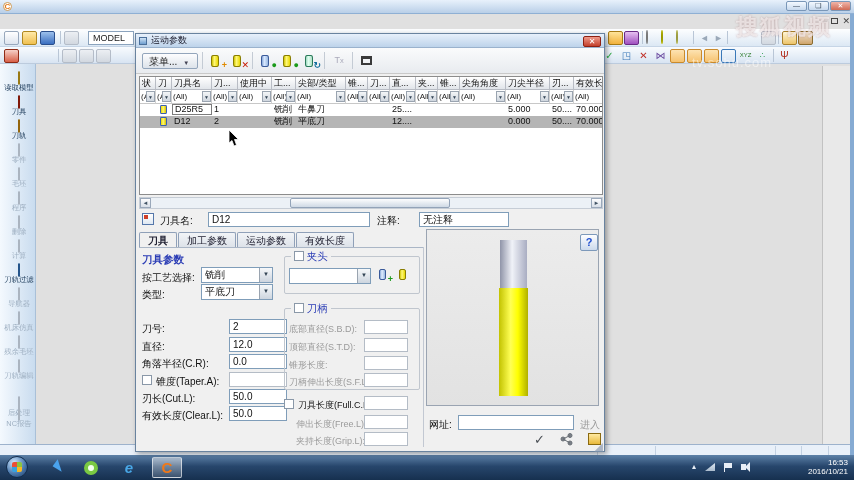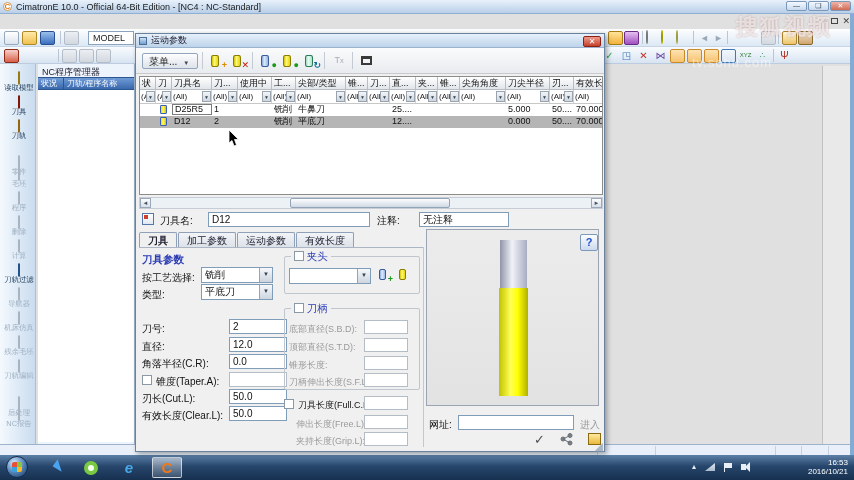--- a/index.html
+++ b/index.html
@@ -150,21 +150,20 @@
 
 .cursor{left:228px;top:130px;width:12px;height:18px;}
 </style>
 </head>
 <body>
 
 <div id="screen">
 
   <div class="abs titlebar">
     <span class="app-ico">C</span>
-    <span>CimatronE 10.0 - Official 64-Bit Edition - [NC4 : NC-Standard]</span>
     <span class="winbtns">
       <span class="winbtn">—</span>
       <span class="winbtn">❏</span>
       <span class="winbtn close">✕</span>
     </span>
   </div>
 
   <div class="mdibtns">
     <span class="mdibtn">–</span>
     <span class="mdibox"></span>
@@ -218,42 +217,34 @@
     <span class="tico" style="left:755px;font-size:8px;color:#2a9a4a;text-align:center;line-height:13px;">∴</span>
     <span class="tsep" style="left:773px;"></span>
     <span class="tico" style="left:777px;color:#b02818;font-size:10px;text-align:center;line-height:13px;">Ψ</span>
     <span class="tico" style="left:794px;"><span class="sq" style="background:linear-gradient(#f0e0c0,#b08040);"></span></span>
   </div>
 
   <div class="abs sidebar">
     <div class="sbitem" style="top:8px;"><span class="sbico" style="background:linear-gradient(#ffe88a,#e8b83c);border:1px solid #9a7a14;"></span><span class="sblabel">读取模型</span></div>
     <div class="sbitem" style="top:32px;"><span class="sbico" style="background:linear-gradient(#f0a098,#c83020);border:1px solid #801808;"></span><span class="sblabel">刀具</span></div>
     <div class="sbitem" style="top:56px;"><span class="sbico" style="background:linear-gradient(#ffe088,#e09830);border:1px solid #94660e;"></span><span class="sblabel">刀轨</span></div>
-    <div class="sbitem off" style="top:92px;text-align:center;"><span class="sbico"></span><span class="sblabel">零件</span></div>
+    <div class="sbitem off" style="top:80px;text-align:center;"><span class="sbico"></span><span class="sblabel">零件</span></div>
     <div class="sbitem off" style="top:104px;"><span class="sbico"></span><span class="sblabel">毛坯</span></div>
     <div class="sbitem off" style="top:128px;"><span class="sbico"></span><span class="sblabel">程序</span></div>
     <div class="sbitem off" style="top:152px;"><span class="sbico"></span><span class="sblabel">删除</span></div>
     <div class="sbitem off" style="top:176px;"><span class="sbico"></span><span class="sblabel">计算</span></div>
     <div class="sbitem" style="top:200px;"><span class="sbico" style="background:linear-gradient(#a8d0f0,#4880c0);border:1px solid #24548a;"></span><span class="sblabel">刀轨过滤</span></div>
     <div class="sbitem off" style="top:224px;"><span class="sbico"></span><span class="sblabel">导航器</span></div>
     <div class="sbitem off" style="top:248px;"><span class="sbico"></span><span class="sblabel">机床仿真</span></div>
     <div class="sbitem off" style="top:272px;"><span class="sbico"></span><span class="sblabel">残余毛坯</span></div>
     <div class="sbitem off" style="top:296px;"><span class="sbico"></span><span class="sblabel">刀轨编辑</span></div>
     <div class="sbitem off" style="top:333px;"><span class="sbico"></span><span class="sblabel">后处理</span></div>
     <div class="sbitem off" style="top:344px;"><span class="sbico"></span><span class="sblabel">NC报告</span></div>
   </div>
 
-  <div class="abs ncpanel">
-    <div class="nctitle">NC程序管理器</div>
-    <div class="nccols">
-      <span style="width:26px;border-right:1px solid #2c5690;">状况</span>
-      <span>刀轨/程序名称</span>
-    </div>
-    <div class="nclist"></div>
-  </div>
 
   <div class="abs viewport"></div>
   <div class="abs rstrip"></div>
   <div class="abs redge"></div>
 
   <div class="abs statusbar">
     <span class="stseg" style="left:597px;width:58px;">TP</span>
     <span class="stseg" style="left:655px;width:120px;padding-left:45px;">刀具</span>
     <span class="stseg" style="left:775px;width:26px;">CAP</span>
     <span class="stseg" style="left:801px;width:27px;">NUM</span>

